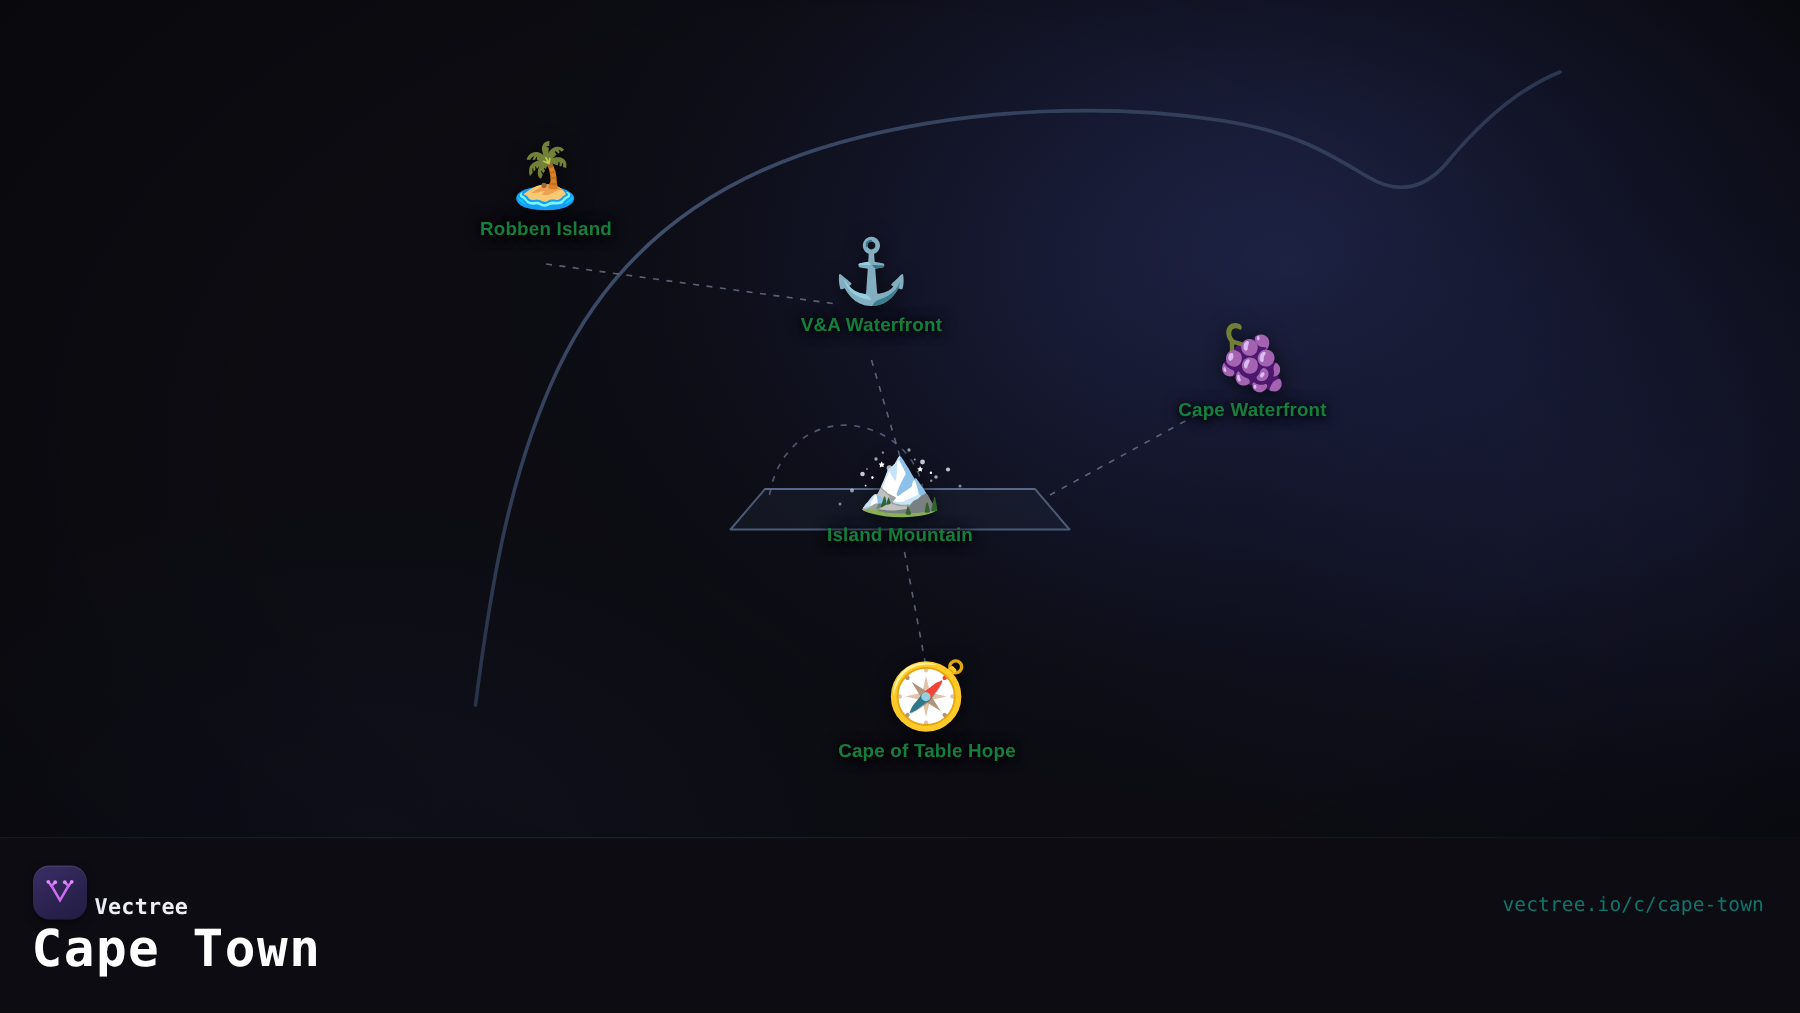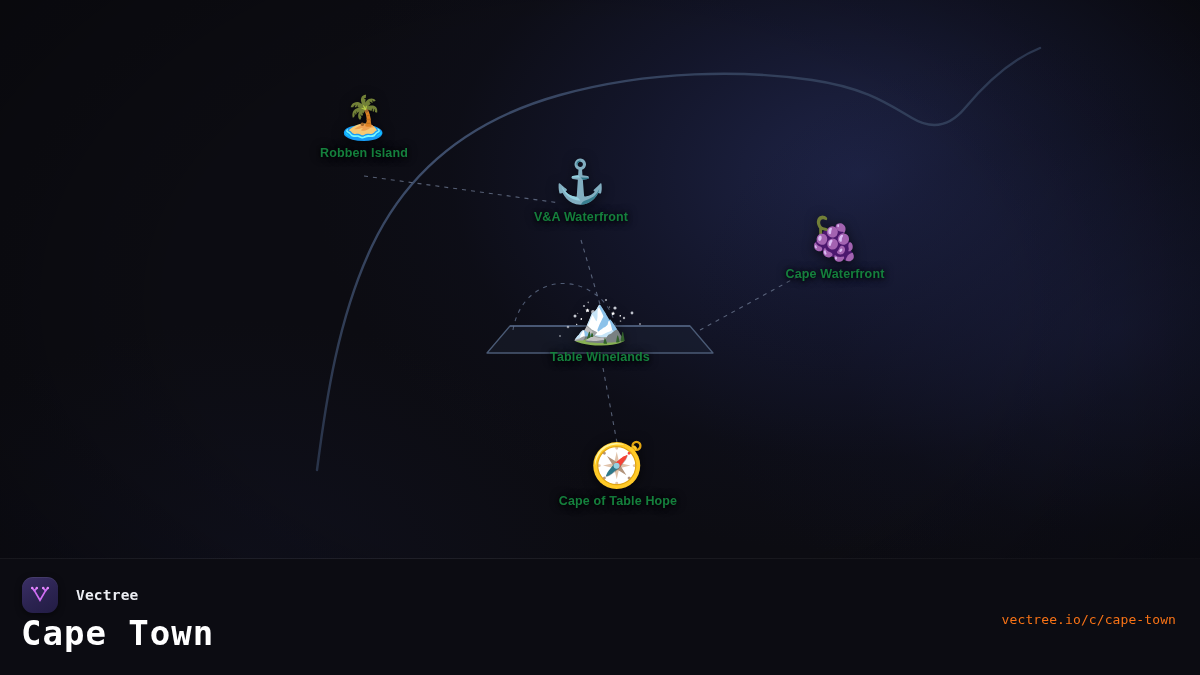--- a/index.html
+++ b/index.html
@@ -80,21 +80,21 @@
        rgba(255,255,255,0.075) 35%,
        rgba(255,255,255,0.045) 75%,
        rgba(255,255,255,0.02) 100%);
   }
   .footer {
     position:absolute; left:0; top:559px; width:1200px; height:116px;
     background:#0c0c12;
   }
   .brand-row {
     position:absolute; left:22px; top:18px;
-    display:flex; align-items:center; gap:18px;
+    display:flex; align-items:flex-end; gap:5px;
   }
   .logo-mark {
     width:36px; height:36px;
     border-radius:11px;
     background:linear-gradient(150deg, #3b2f66 0%, #2b2350 55%, #221c44 100%);
     box-shadow:inset 0 1px 0 rgba(255,255,255,0.08), 0 2px 6px rgba(0,0,0,0.5);
     display:flex; align-items:center; justify-content:center;
     flex:0 0 auto;
   }
   .brand-name {
@@ -107,22 +107,22 @@
   .page-title {
     position:absolute; left:21px; top:54px;
     color:#ffffff;
     font-family:"DejaVu Sans Mono", monospace;
     font-size:34px;
     font-weight:700;
     letter-spacing:1.0px;
     text-align:right;
   }
   .footer-url {
-    position:absolute; right:24px; top:612px;
-    color:#f97316;
+    position:absolute; right:24px; top:596px;
+    color:#0f766e;
     font-family:"DejaVu Sans Mono", monospace;
     font-size:13px;
     letter-spacing:0.1px;
   }
 </style>
 </head>
 <body>
 
 <div id="stage">
 
@@ -183,21 +183,21 @@
     <span class="label">V&amp;A Waterfront</span>
   </div>
 
   <div class="node" style="left:835px; top:249px;">
     <span class="emoji" style="font-size:42px;">🍇</span>
     <span class="label">Cape Waterfront</span>
   </div>
 
   <div class="node" style="left:600px; top:330px;">
     <span class="emoji" style="font-size:46px;">🏔️</span>
-    <span class="label">Table Winelands</span>
+    <span class="label">Island Mountain</span>
   </div>
 
   <div class="node" style="left:618px; top:475px;">
     <span class="emoji" style="font-size:44px;">🧭</span>
     <span class="label">Cape of Table Hope</span>
   </div>
 
   <div class="footer-divider"></div>
   <div class="footer">
 

